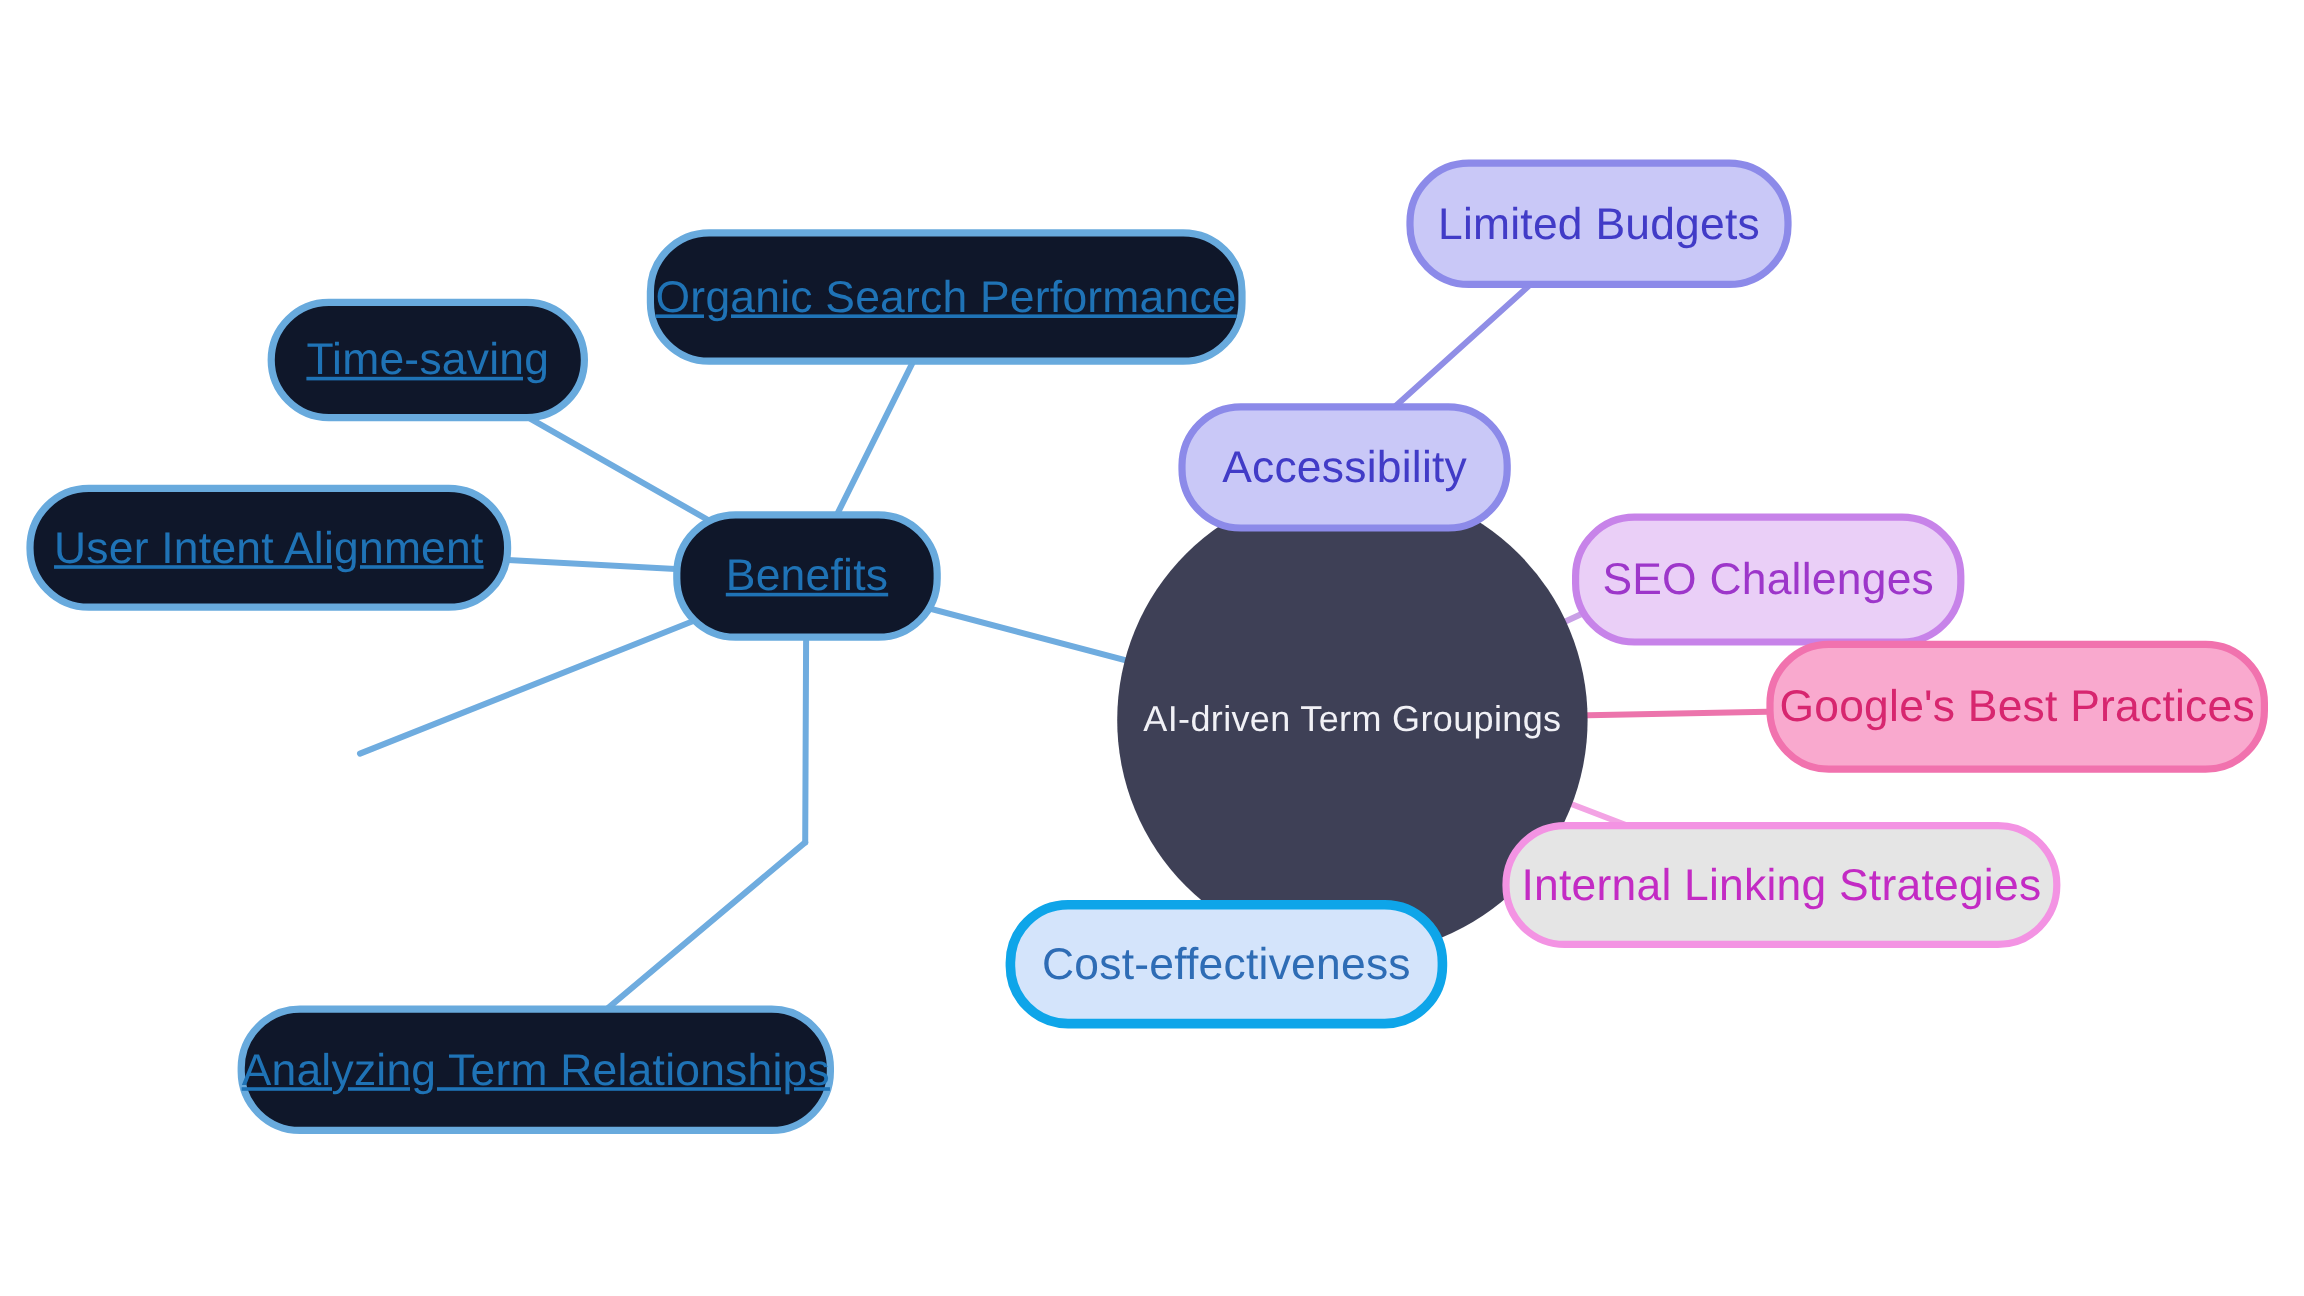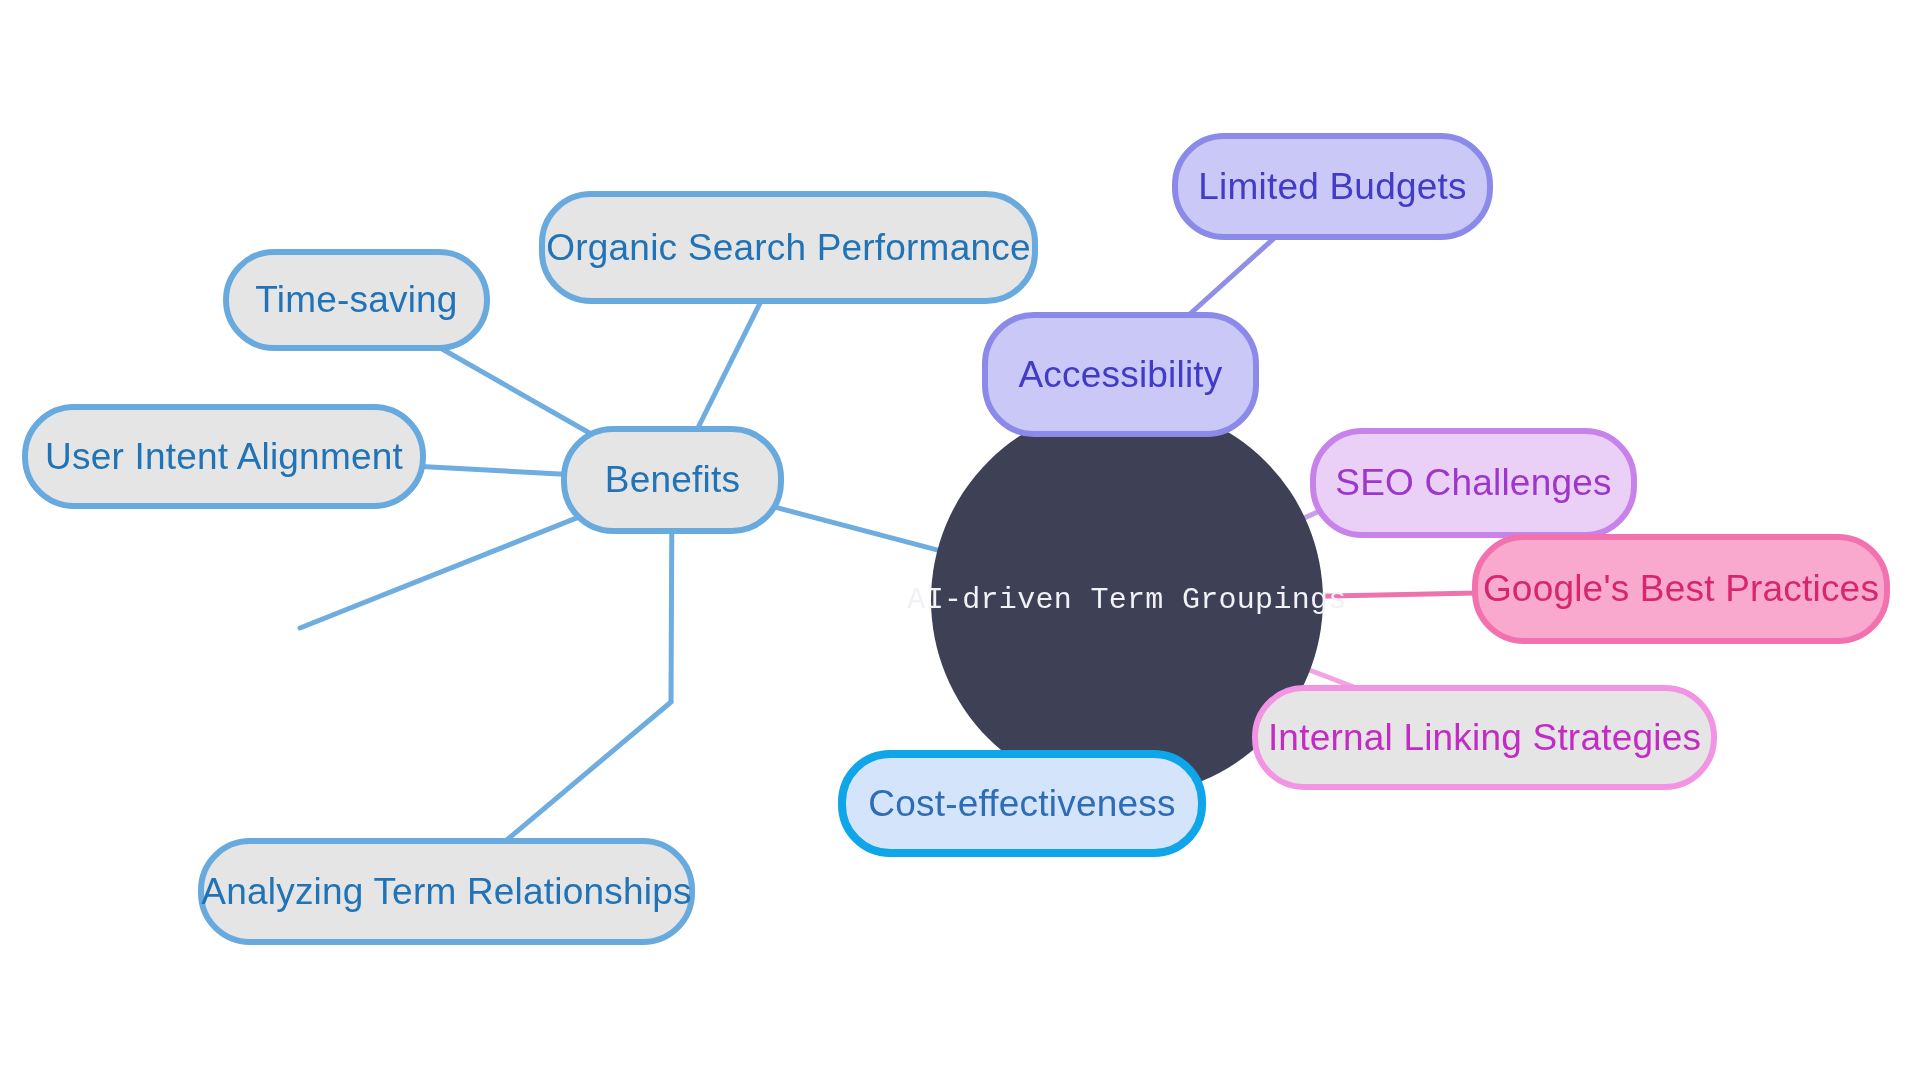--- a/index.html
+++ b/index.html
@@ -36,23 +36,24 @@
     align-items: center;
     justify-content: center;
     box-sizing: border-box;
     border-radius: 52px;
     font-size: 37px;
     letter-spacing: 0.2px;
     white-space: nowrap;
     cursor: default;
   }
   .node.blue {
-    background: #e5e5e5;
+    background: #0f172a;
     border: 6px solid #68AADD;
     color: #1F73B6;
+    text-decoration: underline;
   }
   .node.blue-soft {
     background: #D4E4FB;
     border: 8px solid #0ea5e9;
     color: #2E6CB5;
   }
   .node.purple {
     background: #C9C8F7;
     border: 6px solid #8C8AE9;
     color: #413BC7;
@@ -83,21 +84,20 @@
     border-radius: 50%;
     background: #3E4056;
     color: #F1F1F6;
     display: flex;
     align-items: center;
     justify-content: center;
     font-size: 30px;
     letter-spacing: 0.3px;
     white-space: nowrap;
     cursor: default;
-    font-family: Liberation Mono, monospace;
   }
 </style>
 </head>
 <body>
 
 <div class="canvas">
 
   <svg class="edges" viewBox="0 0 1920 1080" xmlns="http://www.w3.org/2000/svg">
     <line class="edge blue" x1="788" y1="247" x2="672" y2="480"></line>
     <line class="edge blue" x1="356" y1="300" x2="672" y2="480"></line>
@@ -137,21 +137,21 @@
 
 
   <div class="node blue" style="left:198px; top:838px; width:497px; height:107px;">
     <span>Analyzing Term Relationships</span>
   </div>
 
   <div class="node blue-soft" style="left:838px; top:750px; width:368px; height:107px;">
     <span>Cost-effectiveness</span>
   </div>
 
-  <div class="node purple" style="left:982px; top:312px; width:277px; height:125px;">
+  <div class="node purple" style="left:982px; top:336px; width:277px; height:107px;">
     <span>Accessibility</span>
   </div>
 
   <div class="node purple" style="left:1172px; top:133px; width:321px; height:107px;">
     <span>Limited Budgets</span>
   </div>
 
   <div class="node lavender" style="left:1310px; top:385px; width:327px; height:110px;">
     <span>SEO Challenges</span>
   </div>

